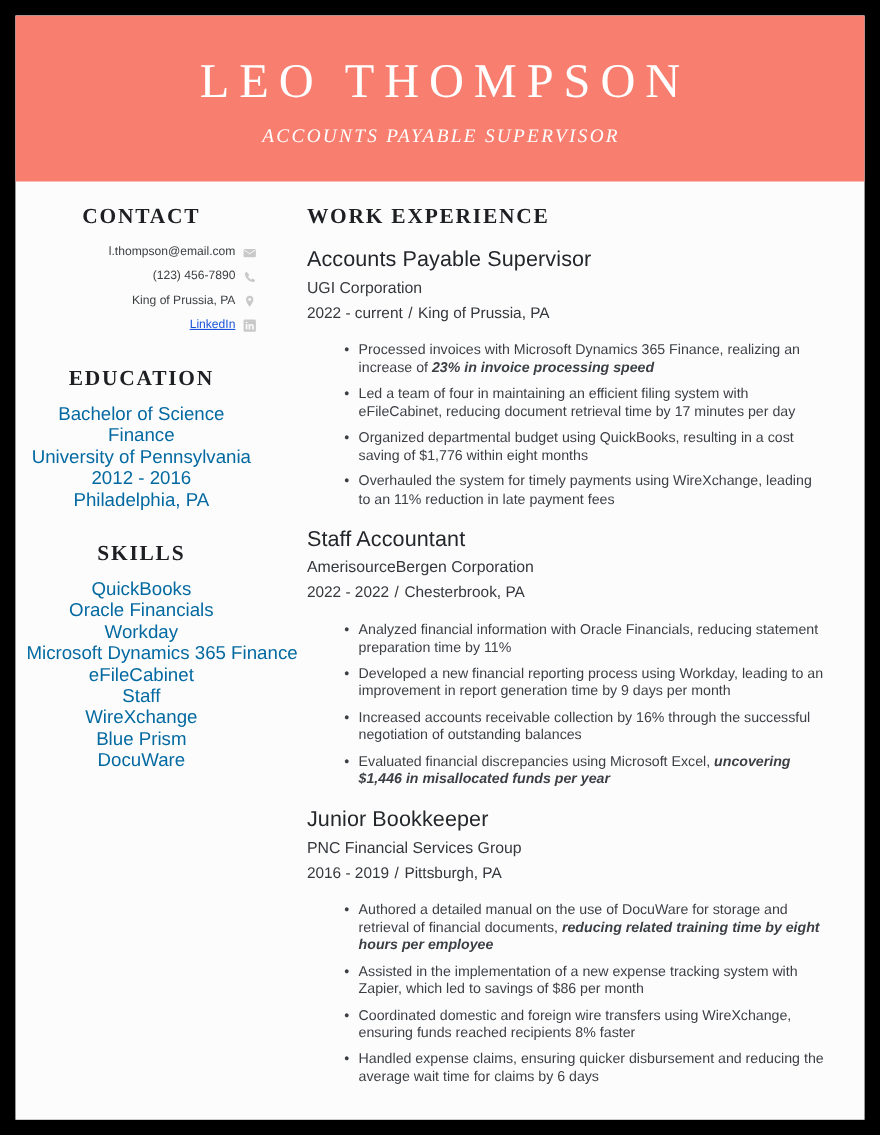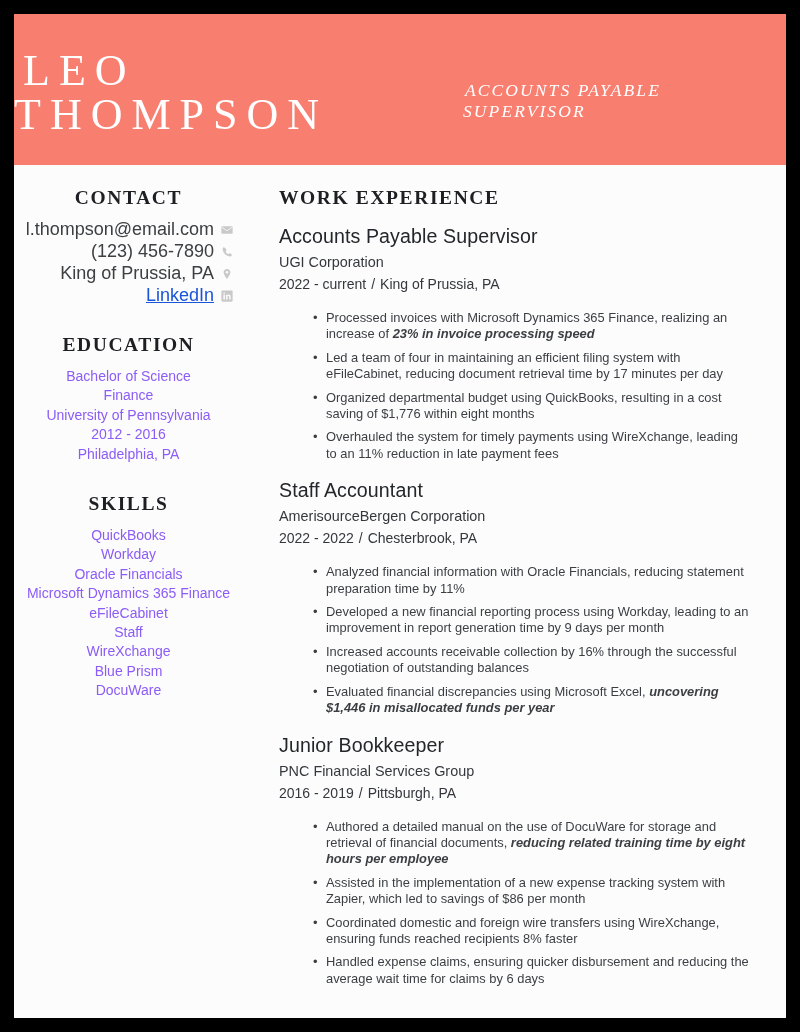--- a/index.html
+++ b/index.html
@@ -23,21 +23,21 @@
     height: 1004px;
     background: #fdfcfc;
     overflow: hidden;
   }
 
   
   .header {
     height: 151px;
     background: #f87e70;
     display: flex;
-    flex-direction: row;
+    flex-direction: column;
     align-items: center;
     justify-content: center;
     box-sizing: border-box;
     padding-top: 6px;
   }
   .name {
     font-family: "Liberation Serif", serif;
     font-weight: 400;
     font-size: 44px;
     letter-spacing: 9px;
@@ -90,42 +90,42 @@
   
   .contact-list { margin-bottom: 29px; }
   .contact-row {
     display: flex;
     align-items: center;
     justify-content: flex-end;
     margin-bottom: 3px;
     height: 19px;
   }
   .contact-text {
-    font-size: 18px;
+    font-size: 11px;
     color: #3c4043;
     line-height: 19px;
   }
   .contact-row a.contact-text {
     color: #1a54d8;
   }
   .c-icon {
     width: 12px;
     height: 12px;
     margin-left: 7px;
     flex: 0 0 12px;
     display: inline-block;
     position: relative;
   }
   .c-icon svg { display: block; }
 
   
   .left-list { margin-bottom: 29px; }
   .left-item {
-    font-size: 14px;
-    color: #8b5cf6;
+    font-size: 17px;
+    color: #0369a1;
     line-height: 19.4px;
     white-space: nowrap;
   }
   .job-title {
     font-size: 19.6px;
     font-weight: 400;
     color: #23262a;
     line-height: 25px;
     margin-bottom: 3px;
     letter-spacing: 0.1px;
@@ -236,22 +236,22 @@
             <div class="left-item">University of Pennsylvania</div>
             <div class="left-item">2012 - 2016</div>
             <div class="left-item">Philadelphia, PA</div>
           </div>
       </div>
 
       <div>
         <div class="sec-head">SKILLS</div>
         <div class="left-list" id="skills-list">
             <div class="left-item">QuickBooks</div>
+            <div class="left-item">Oracle Financials</div>
             <div class="left-item">Workday</div>
-            <div class="left-item">Oracle Financials</div>
             <div class="left-item">Microsoft Dynamics 365 Finance</div>
             <div class="left-item">eFileCabinet</div>
             <div class="left-item">Staff</div>
             <div class="left-item">WireXchange</div>
             <div class="left-item">Blue Prism</div>
             <div class="left-item">DocuWare</div>
           </div>
       </div>
 
     </div>

